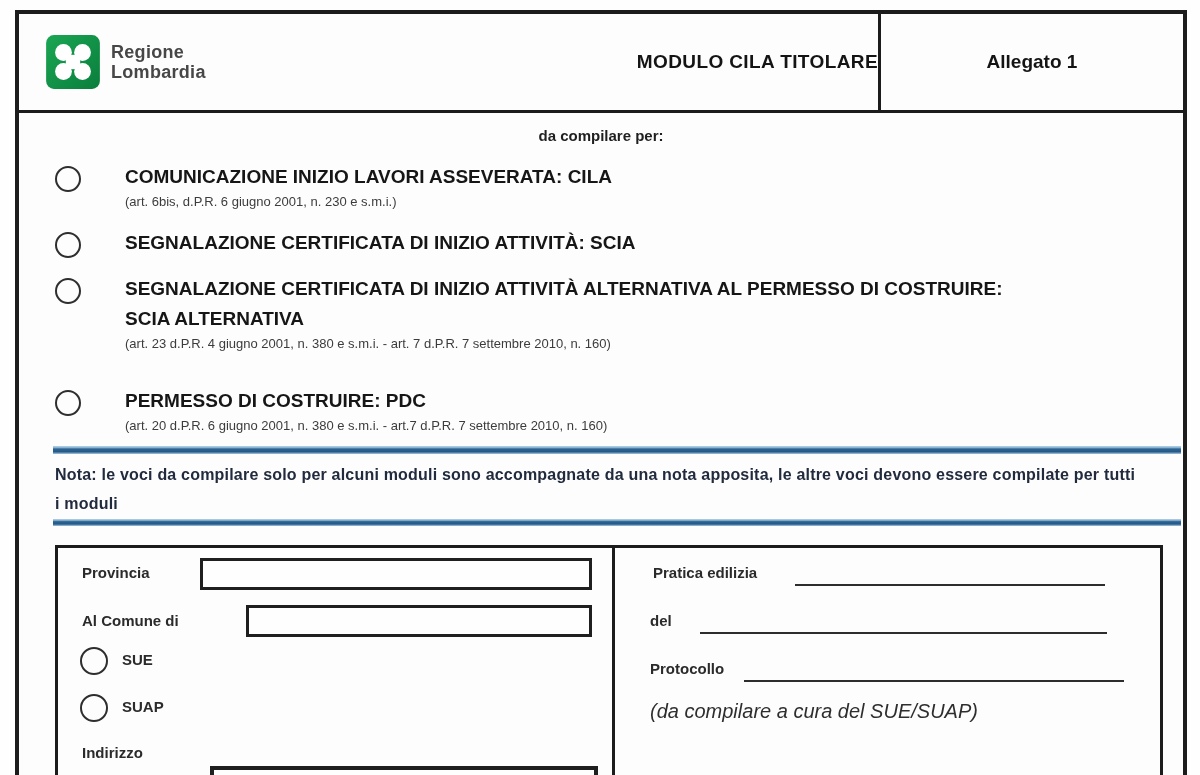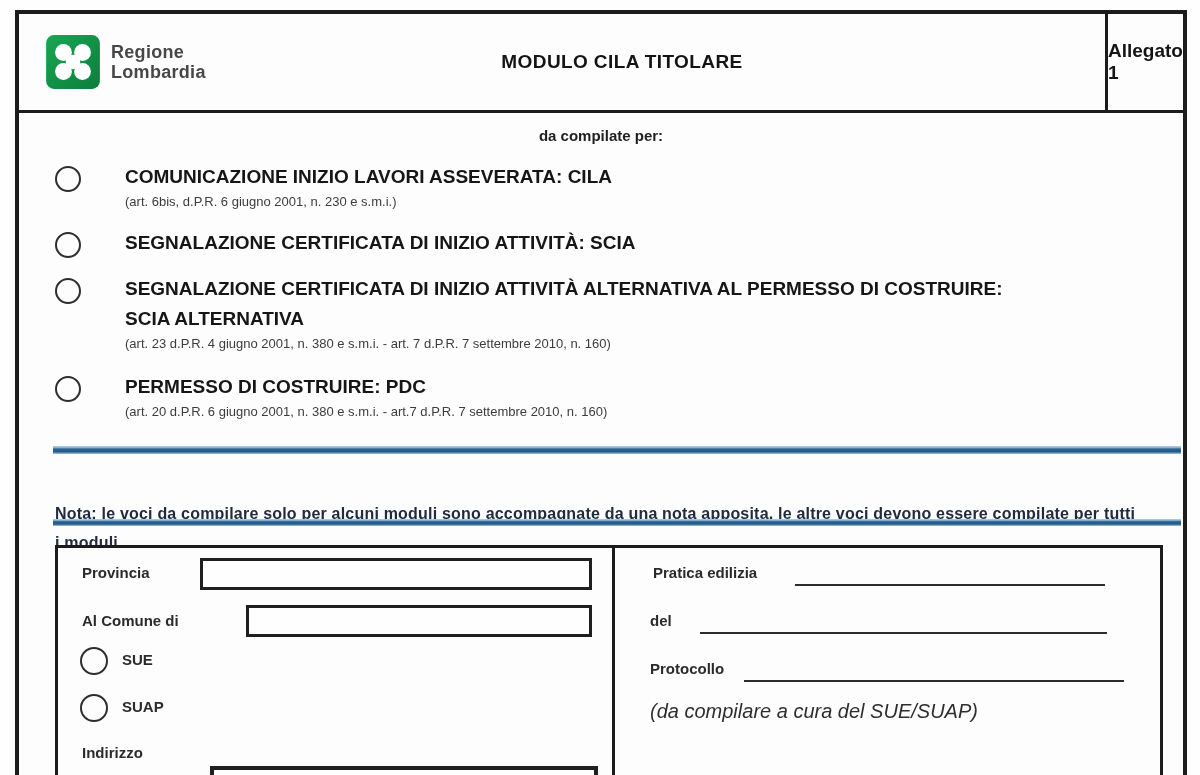--- a/index.html
+++ b/index.html
@@ -12,22 +12,22 @@
   .sheet{
     position:absolute;left:15px;top:10px;width:1164px;height:830px;
     border:4px solid #1c1c1c;background:#fdfdfd;box-sizing:content-box;
   }
   
   .header{
     position:absolute;left:0;top:0;width:100%;height:96px;
     border-bottom:3px solid #1c1c1c;display:flex;
   }
   .header-main{
-    position:relative;width:1086px;display:flex;align-items:center;
-    justify-content:center;padding-left:120px;box-sizing:border-box;
+    position:relative;width:859px;display:flex;align-items:center;
+    justify-content:flex-end;padding-left:120px;box-sizing:border-box;
   }
   .brand{
     position:absolute;left:26px;top:20px;display:flex;align-items:center;gap:10px;
   }
   .brand-text{
     font-size:18px;font-weight:700;color:#474747;line-height:20px;letter-spacing:.3px;
   }
   .doc-title{
     font-size:19px;font-weight:700;letter-spacing:.4px;color:#141414;
   }
@@ -36,41 +36,41 @@
     font-size:19px;font-weight:700;color:#141414;
   }
   
   .intro{
     position:absolute;top:113px;left:0;width:100%;text-align:center;
     font-size:15px;font-weight:600;color:#1f1f1f;
   }
   
   .options{position:absolute;left:106px;top:148px;width:1054px;}
   .option{position:relative;margin-bottom:16px;}
-  .option-3{margin-bottom:18px;}
+  .option-3{margin-bottom:32px;}
   .radio{
     position:absolute;left:-70px;top:4px;width:22px;height:22px;border-radius:50%;
     border:2px solid #2e2e2e;background:#fdfdfd;cursor:pointer;
   }
   .opt-title{
     font-size:19px;font-weight:700;line-height:30px;color:#161616;letter-spacing:0;
   }
   .opt-sub{
     font-size:13px;line-height:20px;color:#3c3c3c;
   }
   
   .blue-bar{
     position:absolute;left:34px;width:1128px;height:8px;
     background:linear-gradient(180deg,#b9d3e7 0%,#8fb8d6 18%,#2d6391 38%,#255a88 72%,#a9c8e0 100%);
   }
   .bar-top{top:432px;}
   .bar-bottom{top:505px;height:7px;}
   .note{
     position:absolute;left:36px;top:446px;width:1085px;
-    font-size:16px;font-weight:700;line-height:29px;color:#222b3e;letter-spacing:.2px;margin-top:39px;
+    font-size:16px;font-weight:700;line-height:29px;color:#222b3e;letter-spacing:.2px;
   }
   
   .bottom-table{
     position:absolute;left:36px;top:531px;width:1108px;height:280px;
     border:3px solid #1c1c1c;box-sizing:border-box;display:flex;background:#fdfdfd;
   }
   .cell-left{position:relative;width:554px;border-right:3px solid #1c1c1c;}
   .cell-right{position:relative;flex:1;}
   .f-label{position:absolute;font-size:15px;font-weight:600;color:#2b2b2b;white-space:nowrap;}
   .box-input{
@@ -115,21 +115,21 @@
         <div class="brand-text">
           <div>Regione</div>
           <div>Lombardia</div>
         </div>
       </div>
       <div class="doc-title">MODULO CILA TITOLARE</div>
     </div>
     <div class="header-attachment">Allegato 1</div>
   </div>
 
-  <div class="intro">da compilate per:</div>
+  <div class="intro">da compilare per:</div>
 
   <div class="options">
 
     <div class="option">
       <div class="radio"></div>
       <div class="opt-title">COMUNICAZIONE INIZIO LAVORI ASSEVERATA: CILA</div>
       <div class="opt-sub">(art. 6bis, d.P.R. 6 giugno 2001, n. 230 e s.m.i.)</div>
     </div>
 
     <div class="option">

